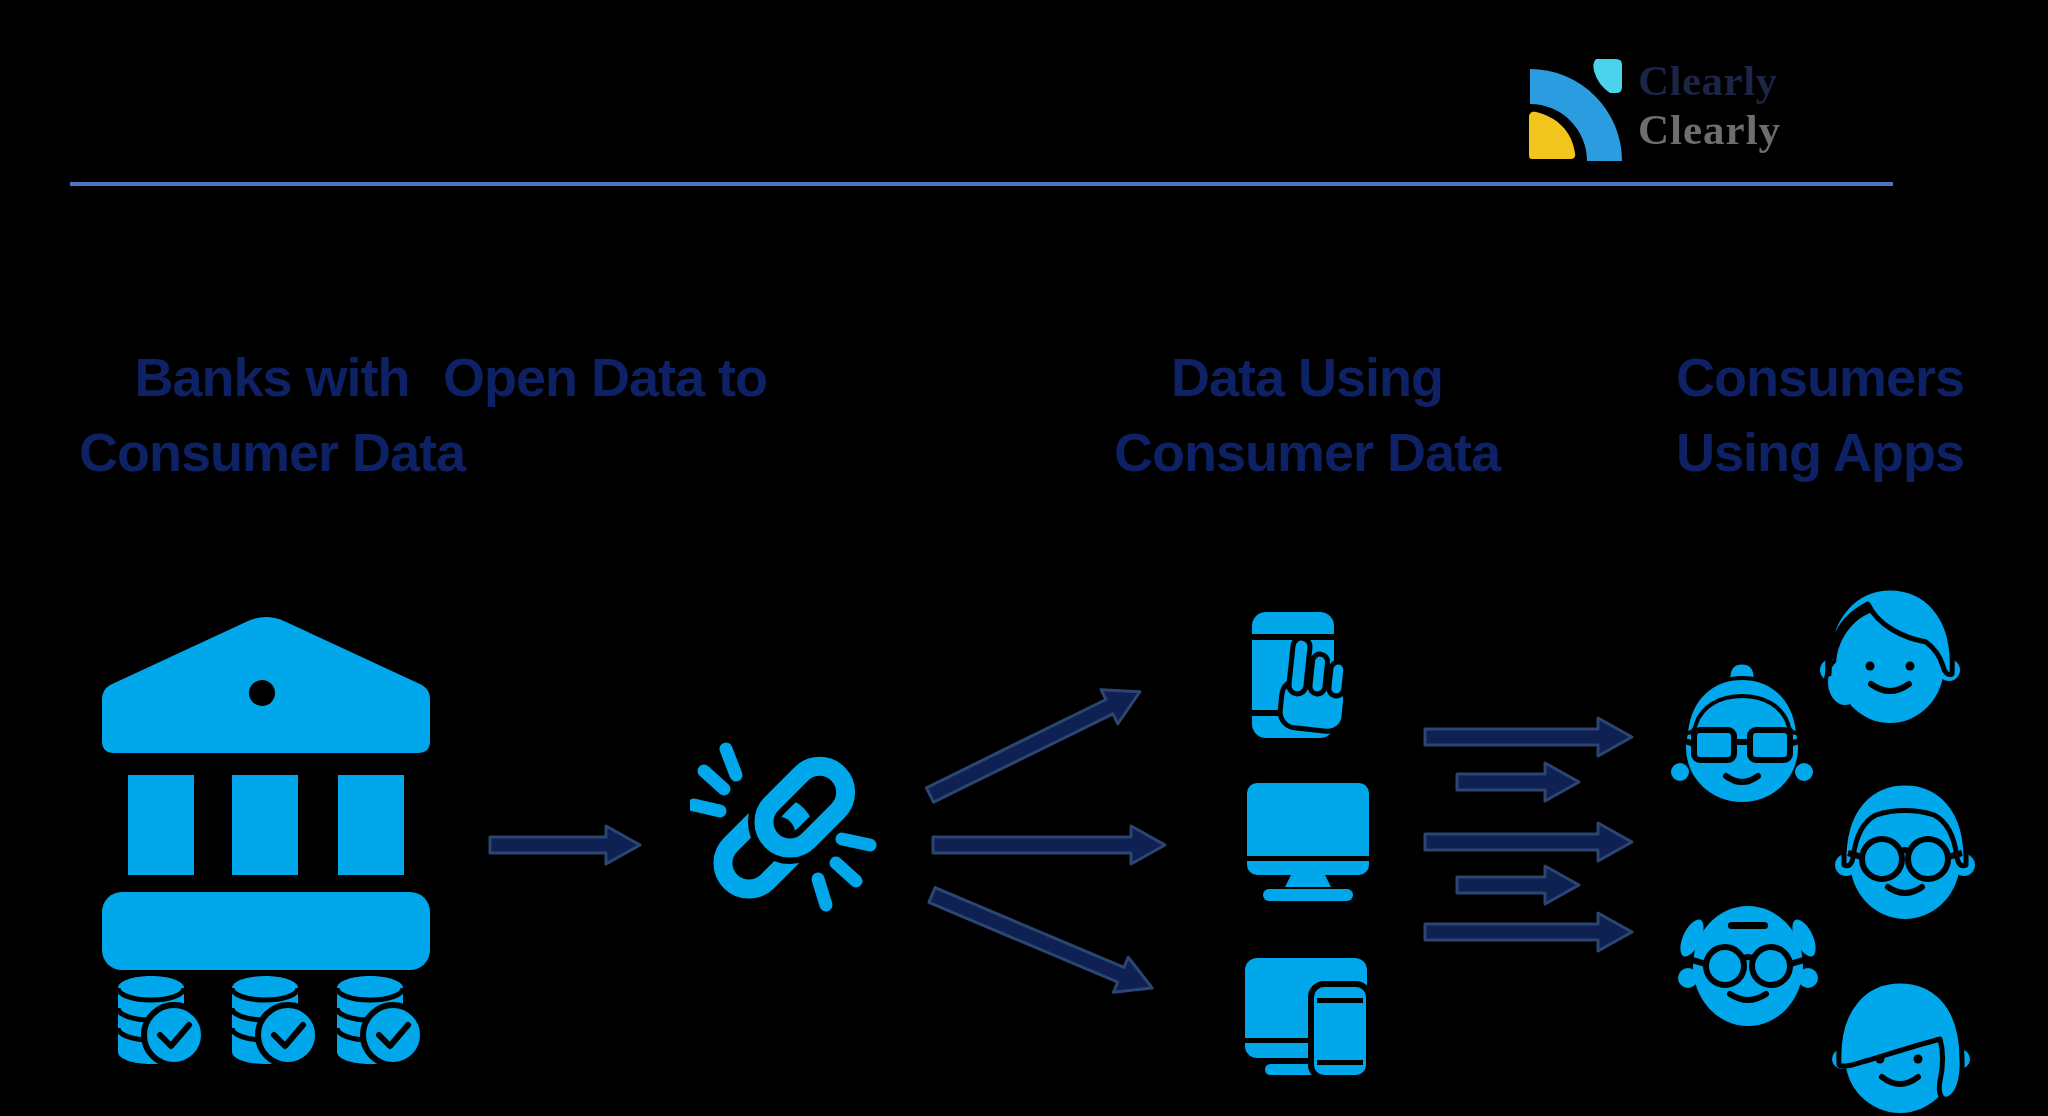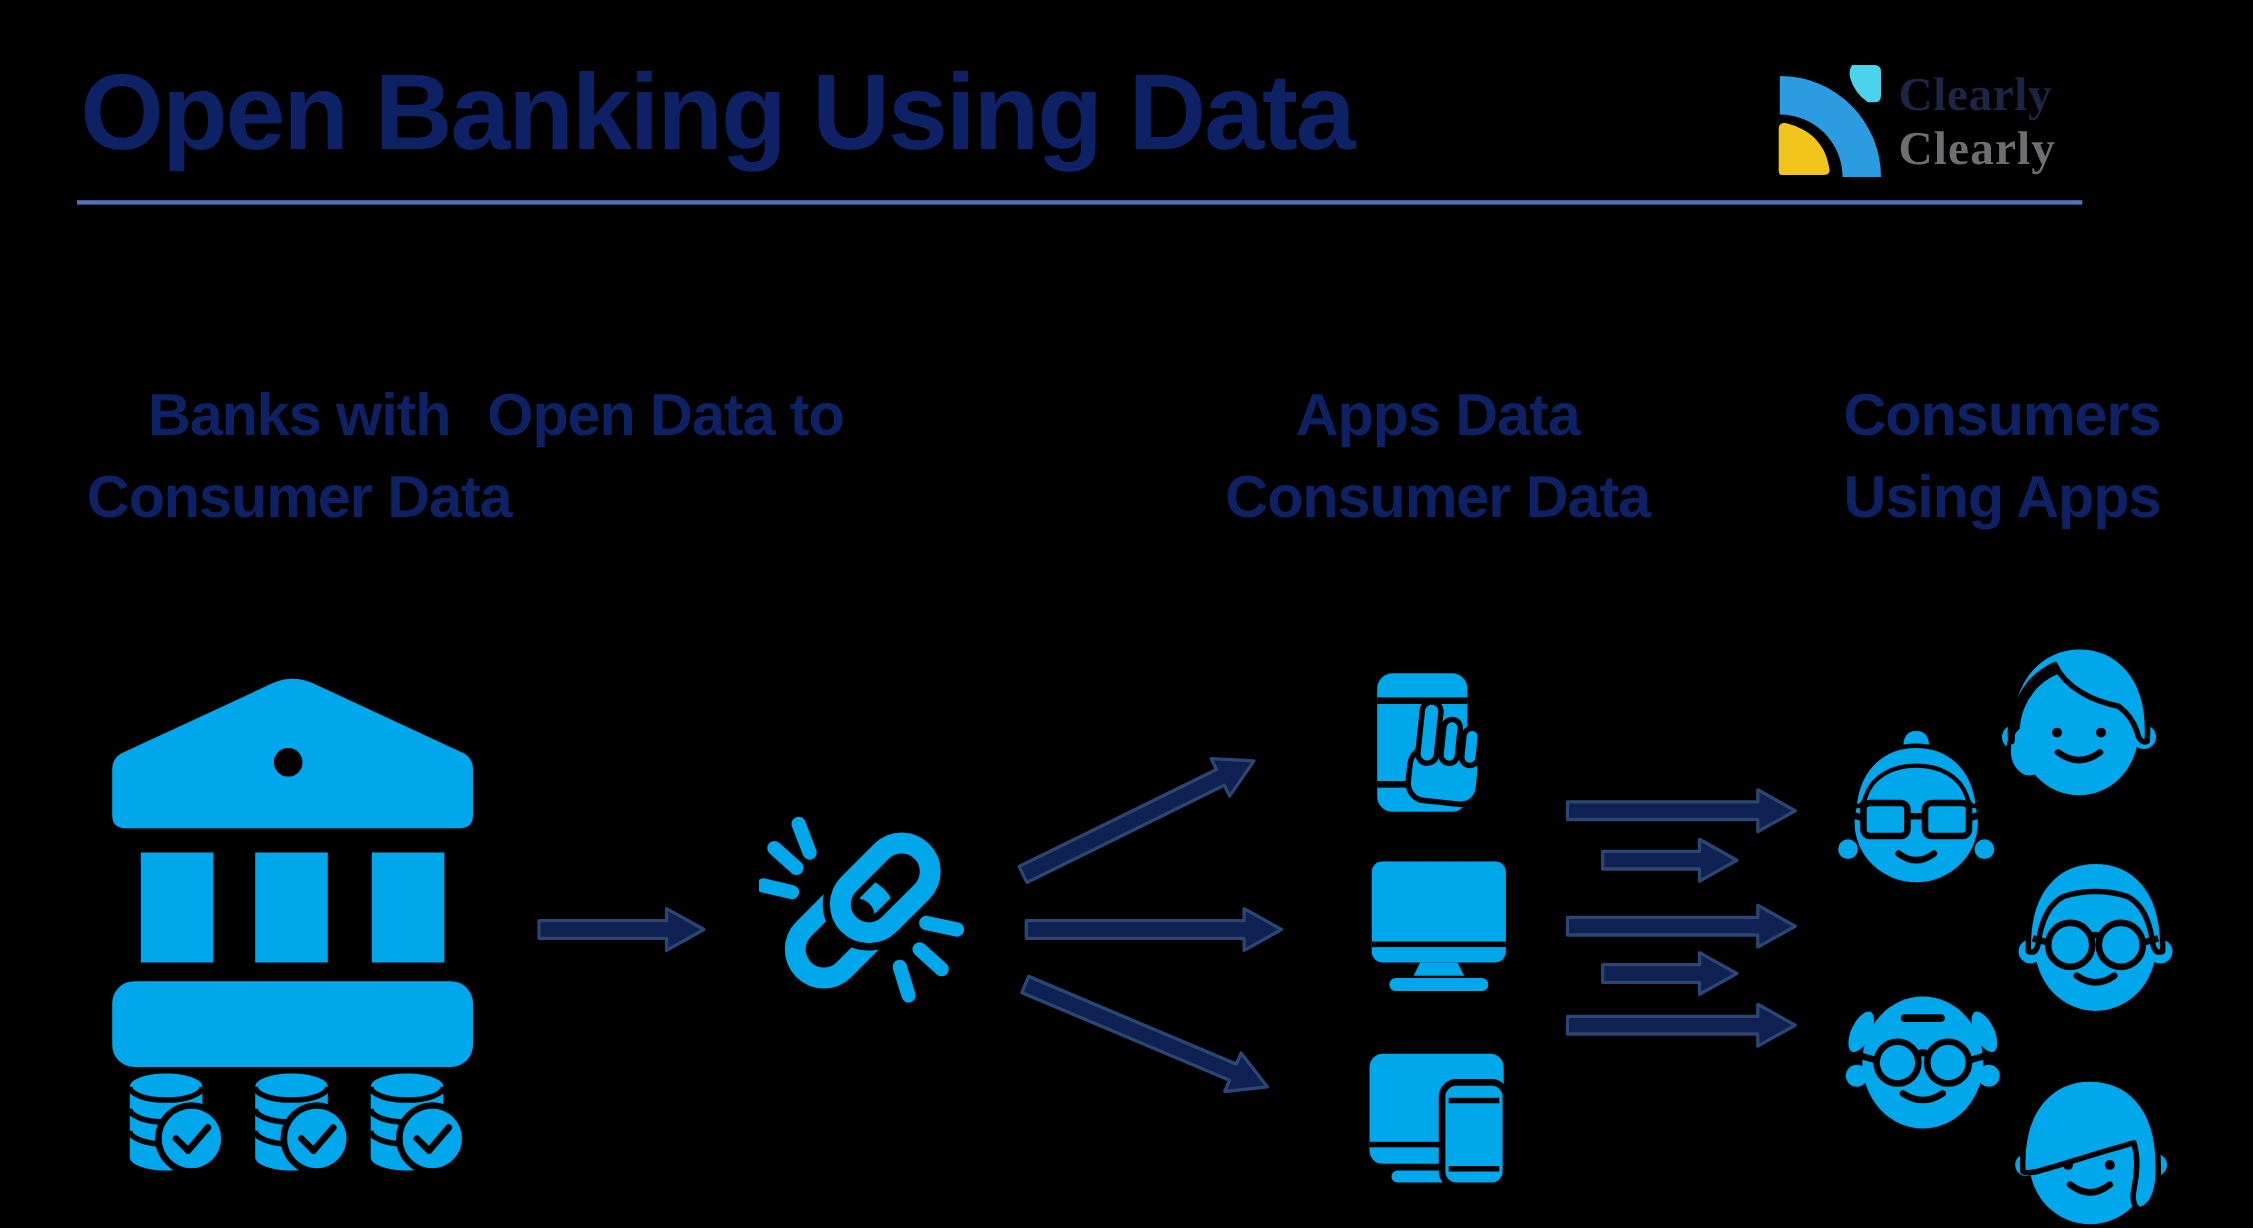--- a/index.html
+++ b/index.html
@@ -24,21 +24,21 @@
   .abs{position:absolute;}
   .page-title{
     position:absolute;left:73px;top:50px;margin:0;
     font-size:98px;font-weight:bold;letter-spacing:-2px;line-height:1.05;
     color:var(--navy-text);white-space:nowrap;
   }
   .divider{
     position:absolute;left:70px;top:182px;width:1823px;height:4px;
     background:var(--divider-blue);
   }
-  .logo{position:absolute;left:1612px;top:55px;display:flex;align-items:flex-end;}
+  .logo{position:absolute;left:1524px;top:55px;display:flex;align-items:flex-start;}
   .logo-text{margin-left:14px;font-family:"Liberation Serif", serif;font-weight:bold;margin-top:2px;}
   .logo-line1{font-size:43px;line-height:48px;color:var(--logo-navy);letter-spacing:.5px;}
   .logo-line2{font-size:43px;line-height:50px;color:var(--logo-gray);letter-spacing:1px;}
   .col-header{
     position:absolute;top:340px;width:600px;text-align:center;
     font-size:54px;font-weight:bold;line-height:75px;letter-spacing:-1px;
     color:var(--navy-text);white-space:nowrap;
   }
   .col-header .line{display:block;}
   .fill-blue{fill:var(--icon-blue);}
@@ -46,21 +46,20 @@
   .fill-black{fill:#000;}
   .stroke-black{stroke:#000;}
   .no-fill{fill:none;}
   .arrow{fill:var(--arrow-fill);stroke:var(--arrow-stroke);stroke-width:3;stroke-linejoin:round;}
 </style>
 </head>
 <body>
 
 <div class="canvas">
 
-  <h1 class="page-title">Open Banking Using Data</h1>
 
   <div class="logo">
     <svg width="100" height="106" viewBox="0 0 100 106">
       <path d="M8,104 C6,104 5,103 5,100 L5,62 C5,58 8,56 12,57 C33,62 48,76 51,98 C52,102 50,104 46,104 Z" style="fill:var(--logo-yellow)"></path>
       <path d="M6,14 A92,92 0 0 1 98,106 L63,106 A57,57 0 0 0 6,49 Z" style="fill:var(--logo-blue)"></path>
       <path d="M72,4 L92,4 Q98,4 98,10 L98,32 Q98,38 92,38 L86,38 Q74,30 70,16 Q68,8 72,4 Z" style="fill:var(--logo-cyan)"></path>
     </svg>
     <div class="logo-text">
       <div class="logo-line1">Clearly</div>
       <div class="logo-line2">Clearly</div>
@@ -70,21 +69,21 @@
   <div class="divider"></div>
 
   <div class="col-header" style="left:-28px">
     <span class="line">Banks with</span>
     <span class="line">Consumer Data</span>
   </div>
   <div class="col-header" style="left:305px">
     <span class="line">Open Data to</span>
   </div>
   <div class="col-header" style="left:1007px">
-    <span class="line">Apps Data</span>
+    <span class="line">Data Using</span>
     <span class="line">Consumer Data</span>
   </div>
   <div class="col-header" style="left:1520px">
     <span class="line">Consumers</span>
     <span class="line">Using Apps</span>
   </div>
 
   <svg class="abs" style="left:100px;top:613px" width="332" height="460" viewBox="0 0 332 460">
     <g class="fill-blue">
       <path d="M148,8 L10,72 Q2,77 2,86 L2,128 Q2,140 14,140 L318,140 Q330,140 330,128 L330,86 Q330,77 322,72 L184,8 Q166,0 148,8 Z"></path>

